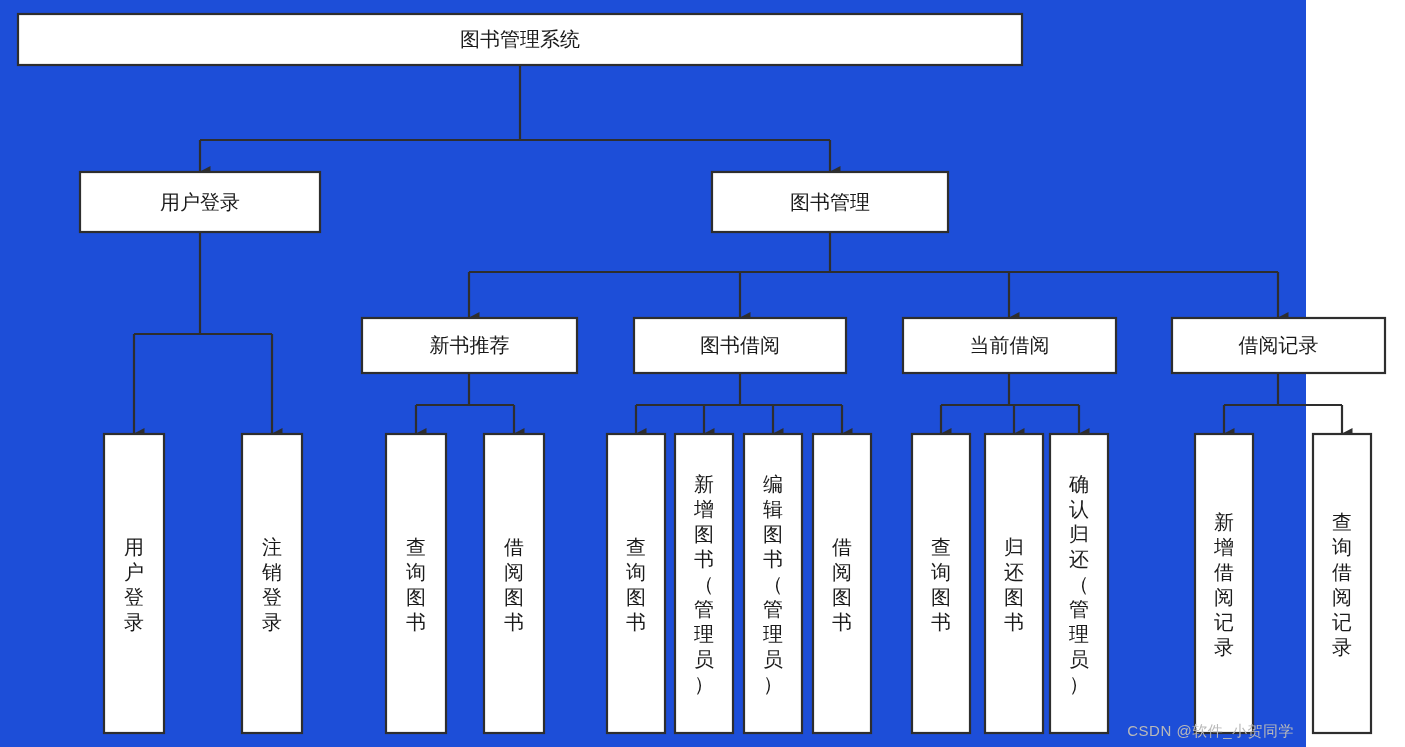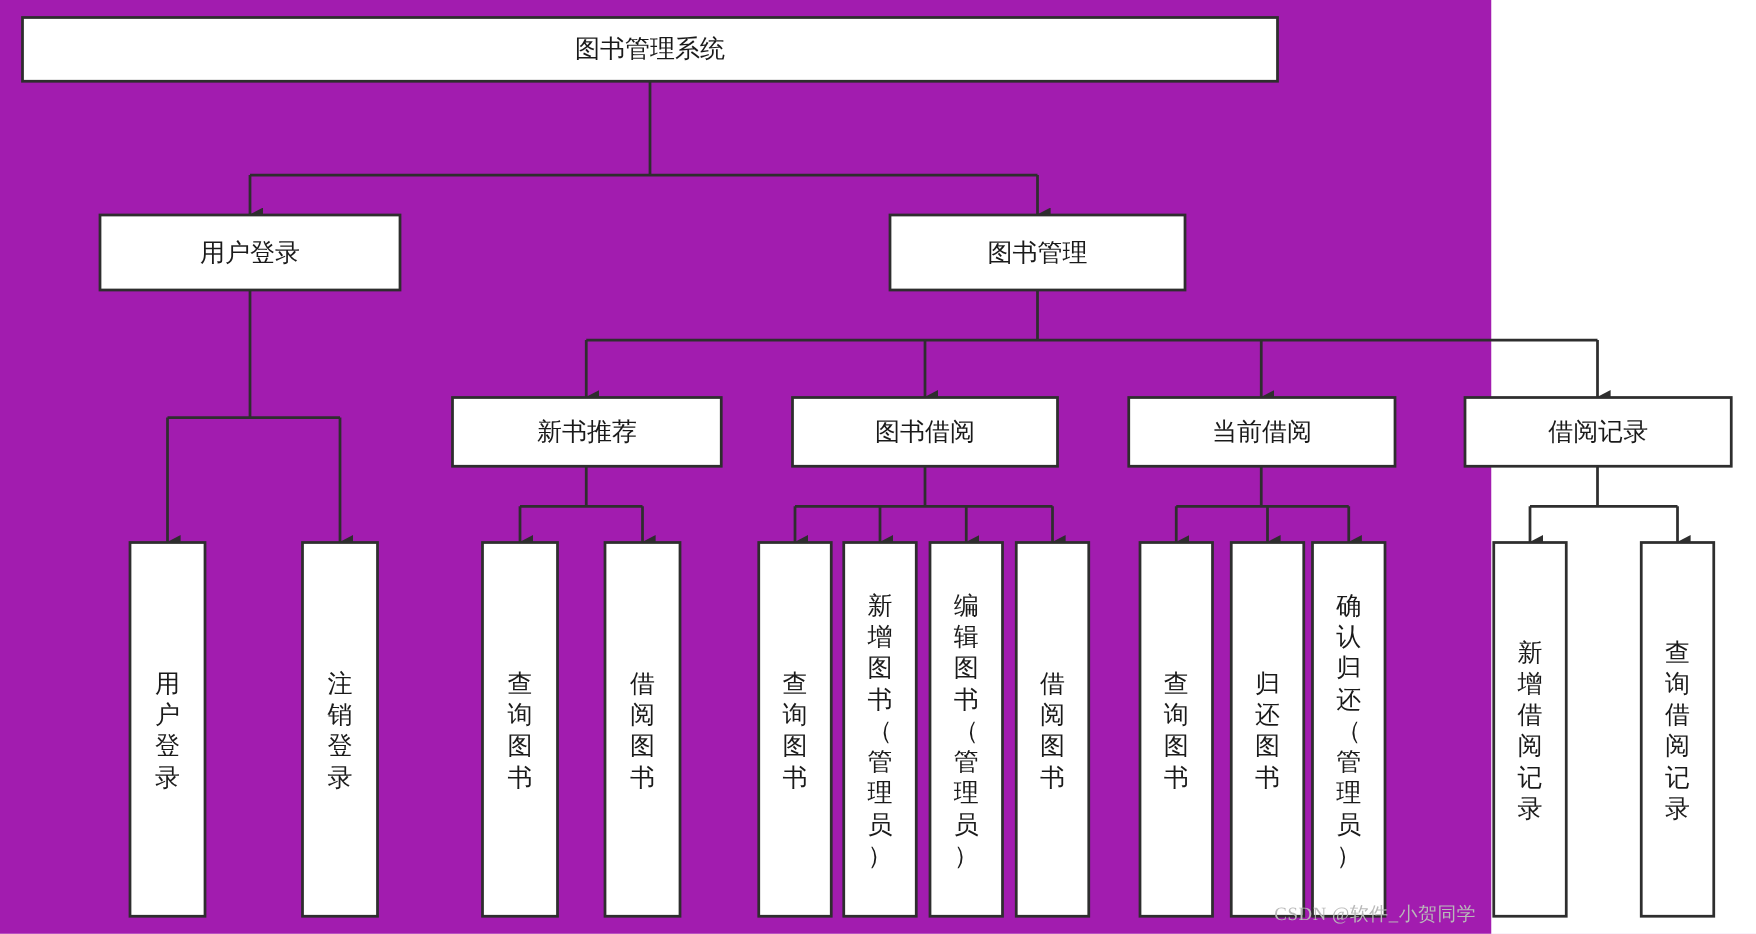--- a/index.html
+++ b/index.html
@@ -10,23 +10,23 @@
   }
   body {
     font-family: "DejaVu Sans", "Liberation Sans", sans-serif;
     width: 1405px;
     height: 747px;
     overflow: hidden;
     position: relative;
   }
   #diagram-root {
     position: relative;
-    width: 1193px;
+    width: 1306px;
     height: 747px;
-    background: #a21caf;
+    background: #1d4ed8;
   }
   svg#diagram-svg {
     position: absolute;
     left: 0;
     top: 0;
     width: 1405px;
     height: 747px;
     display: block;
   }
   .node-box {
@@ -52,21 +52,21 @@
     font-family: "DejaVu Sans", "Liberation Sans", sans-serif;
     font-size: 20px;
     fill: #1a1a1a;
     text-anchor: middle;
     white-space: pre;
   }
   .watermark-text {
     position: absolute;
     right: 12px;
     bottom: 6px;
-    font-family: Liberation Serif, serif;
+    font-family: Liberation Sans, sans-serif;
     font-size: 15px;
     color: #b9b9b9;
     letter-spacing: 0.5px;
     pointer-events: none;
     user-select: none;
   }
 </style>
 </head>
 <body>
 

